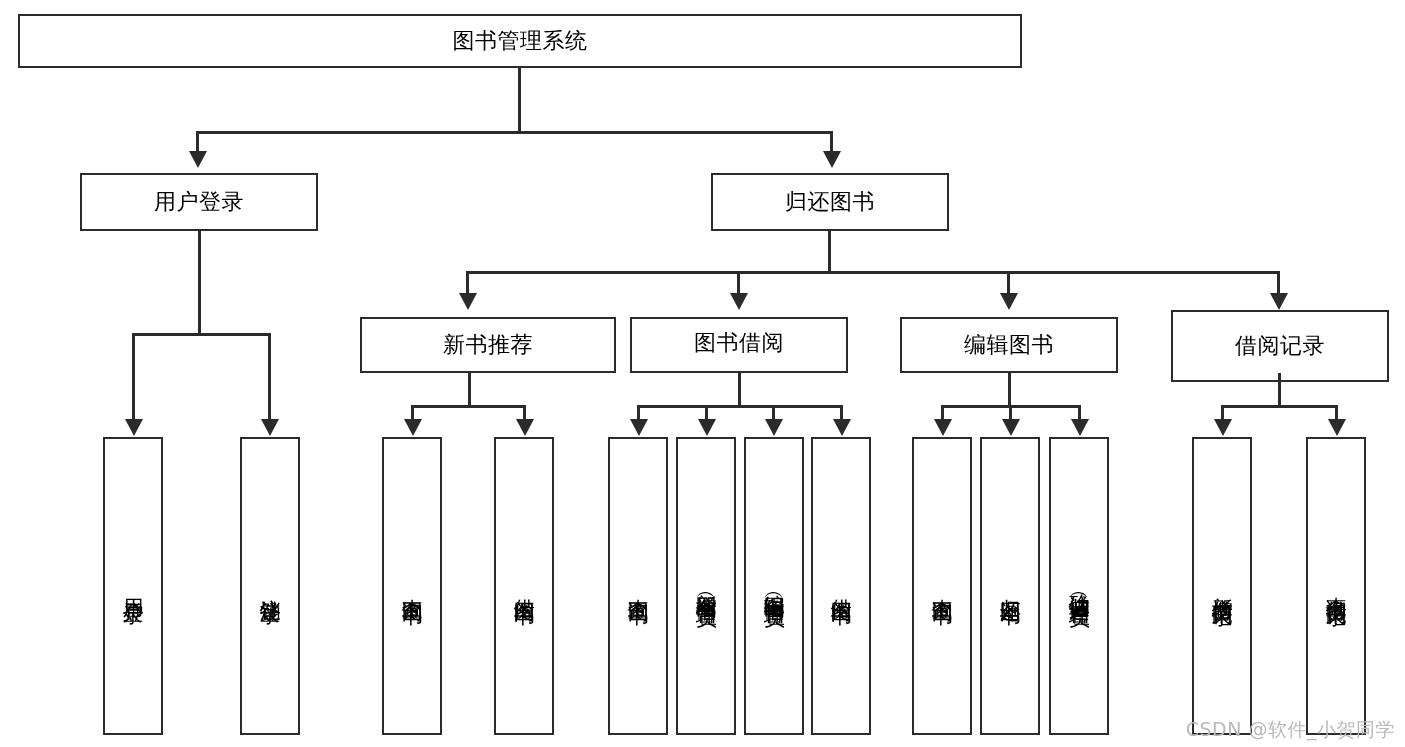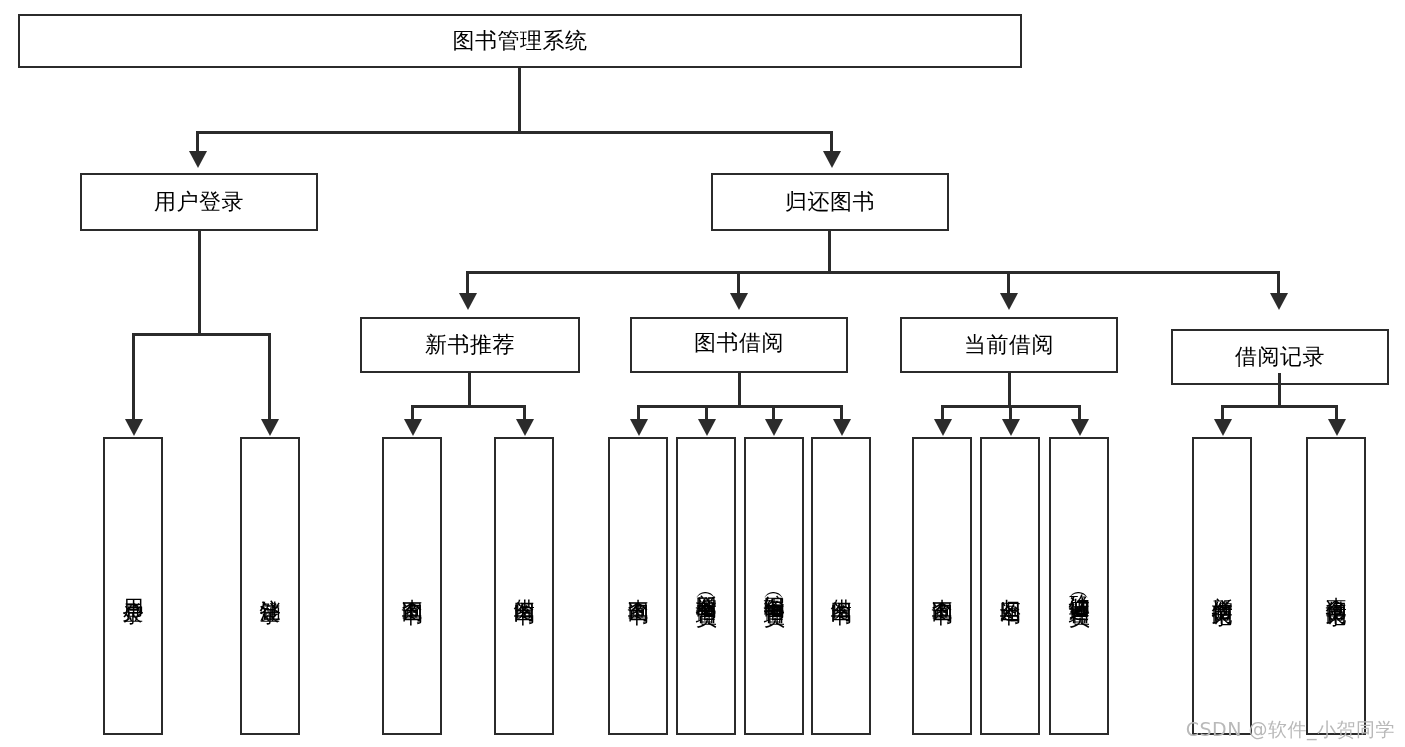--- a/index.html
+++ b/index.html
@@ -115,30 +115,30 @@
   <div class="hline" style="left:466px; top:271px; width:814px;"></div>
   <div class="vline" style="left:466px; top:271px; height:24px;"></div>
   <div class="arrow" style="left:459px; top:293px;"></div>
   <div class="vline" style="left:737px; top:271px; height:24px;"></div>
   <div class="arrow" style="left:730px; top:293px;"></div>
   <div class="vline" style="left:1007px; top:271px; height:24px;"></div>
   <div class="arrow" style="left:1000px; top:293px;"></div>
   <div class="vline" style="left:1277px; top:271px; height:24px;"></div>
   <div class="arrow" style="left:1270px; top:293px;"></div>
 
-  <div class="node horiz" style="left:360px; top:317px; width:220px; height:56px;">
+  <div class="node horiz" style="left:360px; top:317px; width:256px; height:56px;">
     <span>新书推荐</span>
   </div>
   <div class="node horiz" style="left:630px; top:317px; width:218px; height:56px;font-family:Liberation Mono, monospace;">
     <span>图书借阅</span>
   </div>
   <div class="node horiz" style="left:900px; top:317px; width:218px; height:56px;">
-    <span>当前借阅</span>
-  </div>
-  <div class="node horiz" style="left:1171px; top:329px; width:218px; height:56px;">
+    <span>编辑图书</span>
+  </div>
+  <div class="node horiz" style="left:1171px; top:310px; width:218px; height:72px;">
     <span>借阅记录</span>
   </div>
 
   <div class="vline" style="left:468px; top:373px; height:34px;"></div>
   <div class="hline" style="left:411px; top:405px; width:115px;"></div>
   <div class="vline" style="left:411px; top:405px; height:16px;"></div>
   <div class="arrow" style="left:404px; top:419px;"></div>
   <div class="vline" style="left:523px; top:405px; height:16px;"></div>
   <div class="arrow" style="left:516px; top:419px;"></div>
 

